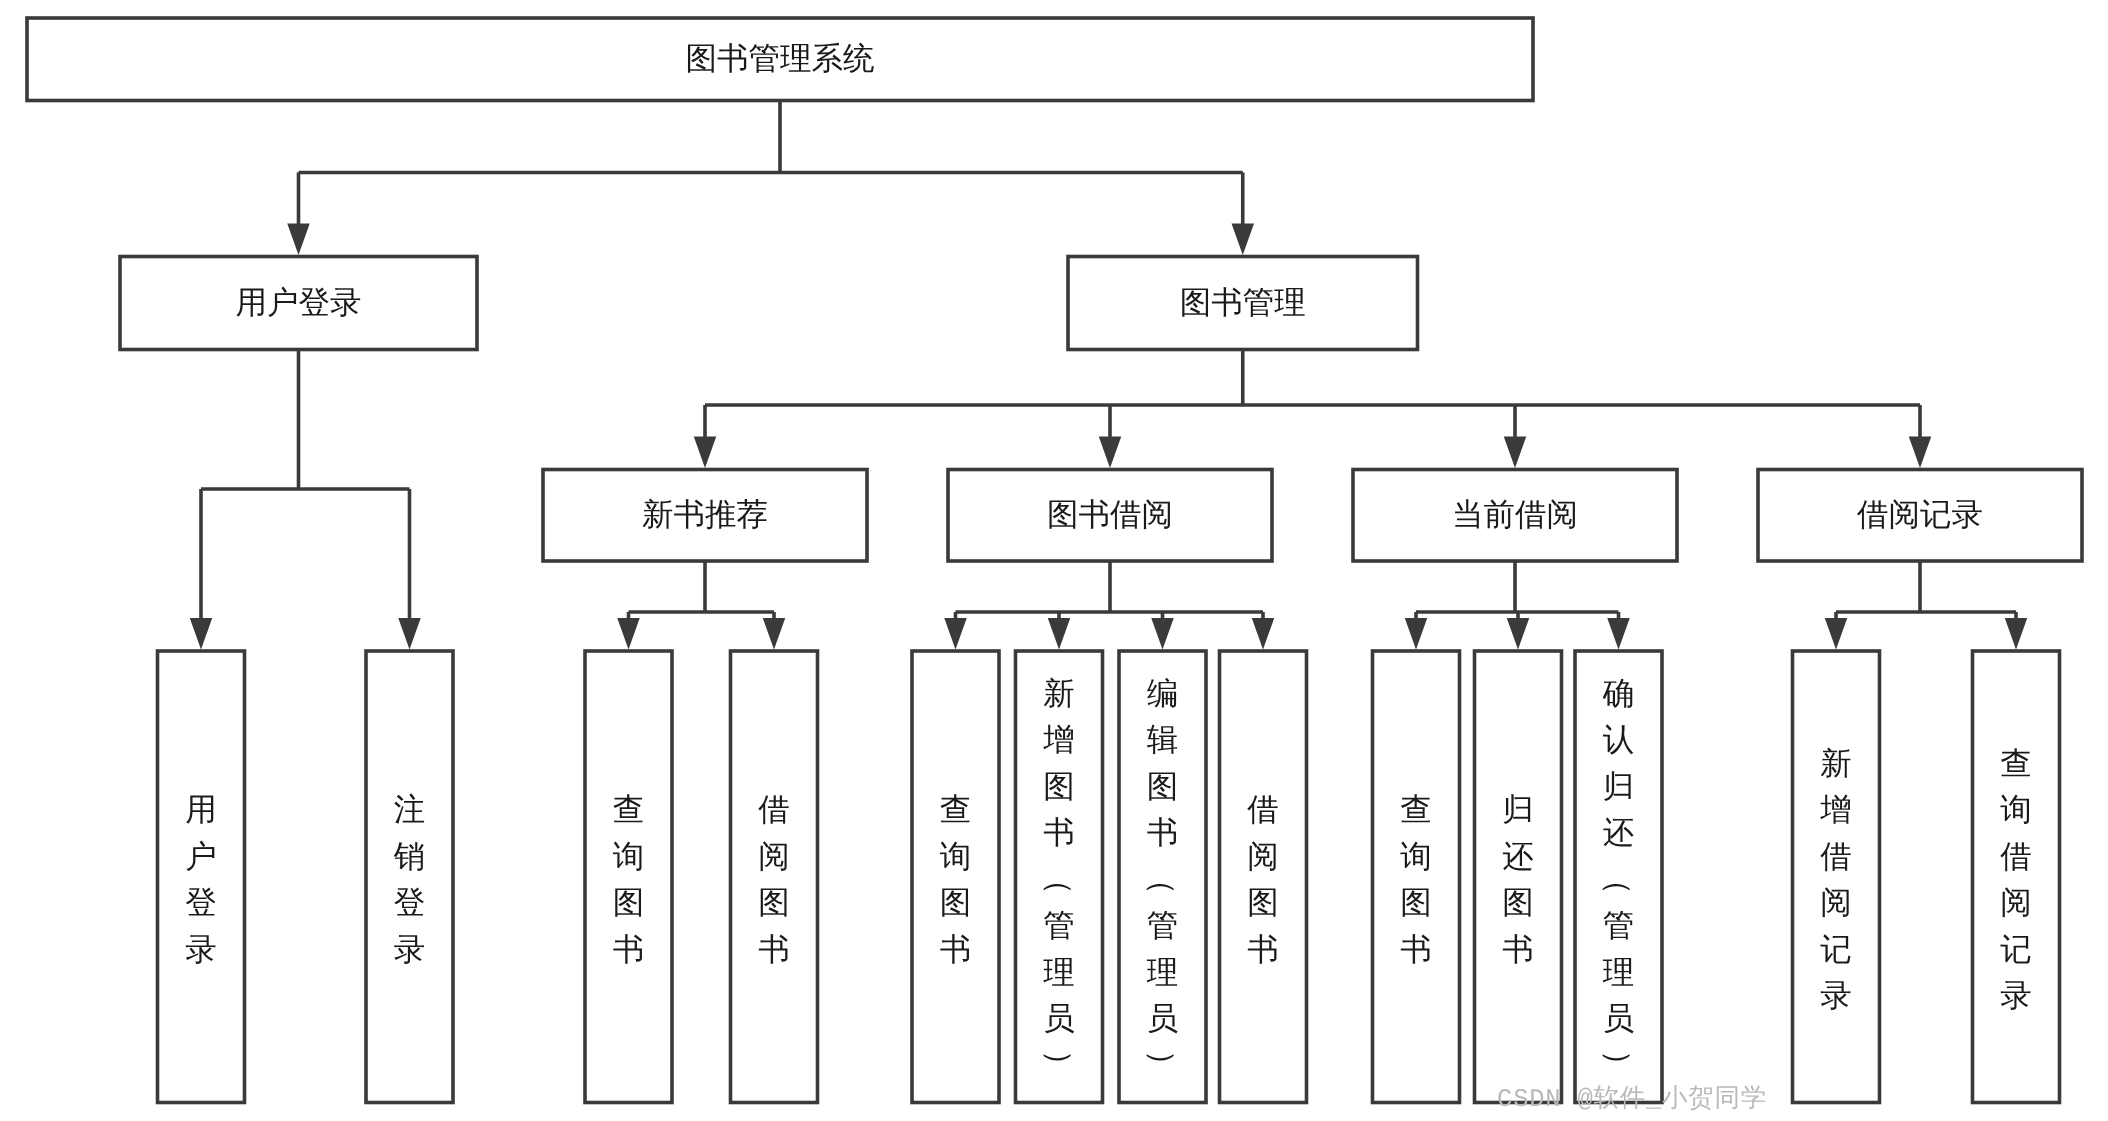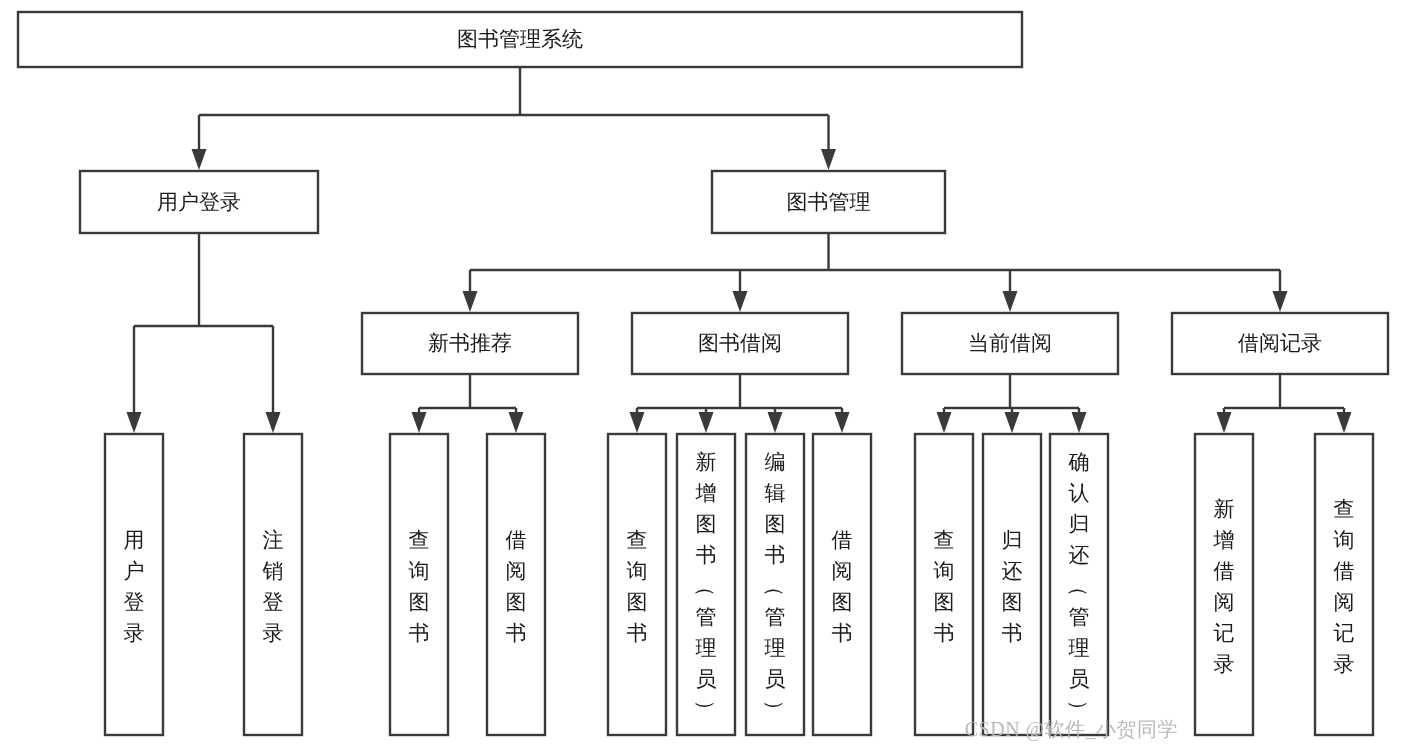--- a/index.html
+++ b/index.html
@@ -52,22 +52,22 @@
   .node-label-v {
     font-family: "Liberation Sans", "DejaVu Sans", sans-serif;
     font-size: 21px;
     fill: #1a1a1a;
     text-anchor: middle;
   }
   .watermark-text {
     position: absolute;
     right: 8px;
     bottom: 4px;
-    font-family: Liberation Serif, serif;
-    font-size: 20px;
+    font-family: Liberation Mono, monospace;
+    font-size: 17px;
     color: #b9b9b9;
     white-space: nowrap;
     letter-spacing: 0.5px;
     pointer-events: none;
   }
 </style>
 </head>
 <body>
 
 <div id="diagram-root">

